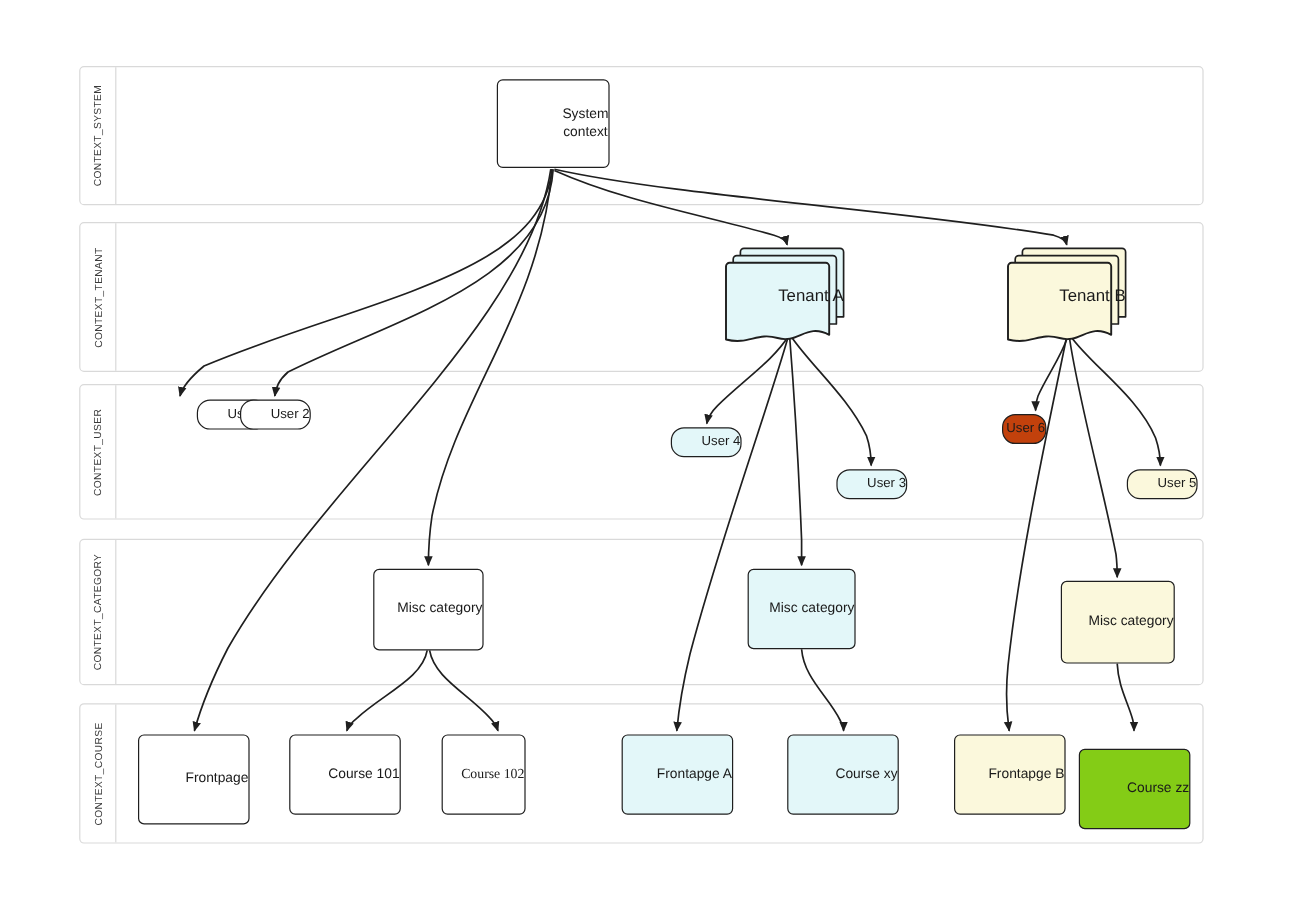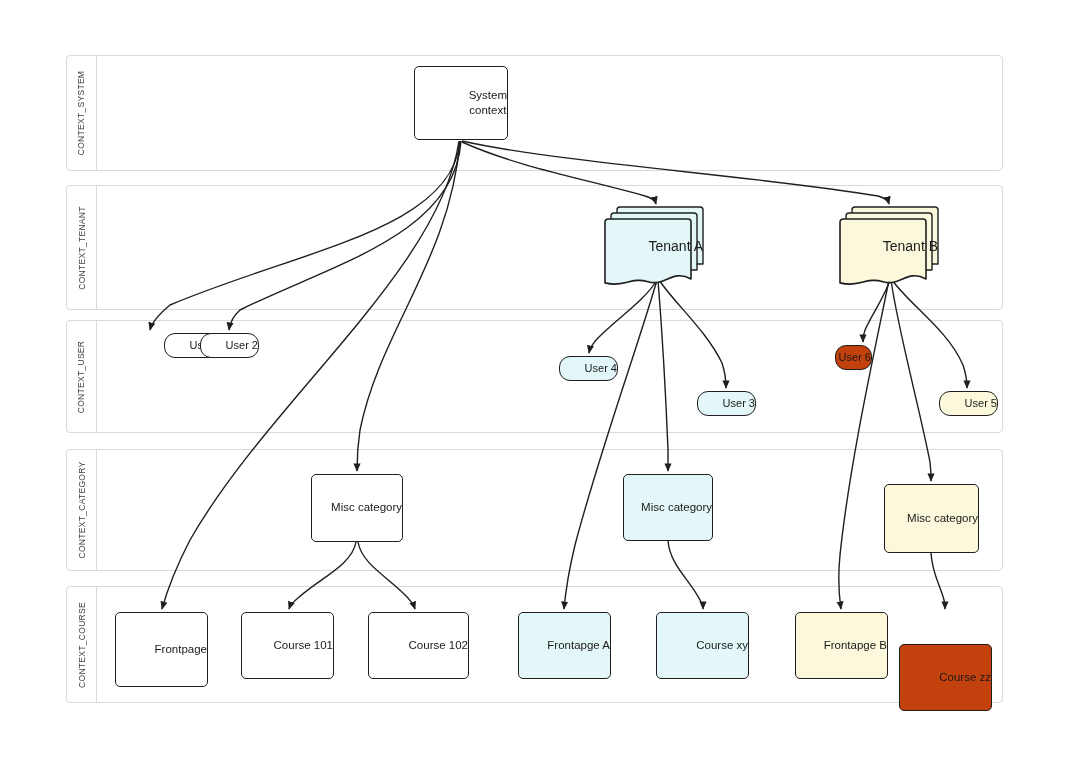--- a/index.html
+++ b/index.html
@@ -211,30 +211,30 @@
       </div>
       <div class="node node-rect" style="left: 884px; top: 484px; width: 95px; height: 69px; background: rgb(251, 248, 220);">
         <span>Misc category</span>
       </div>
       <div class="node node-rect" style="left: 115px; top: 612px; width: 93px; height: 75px; background: rgb(255, 255, 255);">
         <span>Frontpage</span>
       </div>
       <div class="node node-rect" style="left: 241px; top: 612px; width: 93px; height: 67px; background: rgb(255, 255, 255);">
         <span>Course 101</span>
       </div>
-      <div class="node node-rect" style="left: 368px; top: 612px; width: 101px; height: 67px; background: rgb(255, 255, 255);">
+      <div class="node node-rect" style="left: 368px; top: 612px; width: 70px; height: 67px; background: rgb(255, 255, 255); font-family: Liberation Serif, serif;">
         <span>Course 102</span>
       </div>
       <div class="node node-rect" style="left: 518px; top: 612px; width: 93px; height: 67px; background: rgb(227, 247, 249);">
         <span>Frontapge A</span>
       </div>
       <div class="node node-rect" style="left: 656px; top: 612px; width: 93px; height: 67px; background: rgb(227, 247, 249);">
         <span>Course xy</span>
       </div>
       <div class="node node-rect" style="left: 795px; top: 612px; width: 93px; height: 67px; background: rgb(251, 248, 220); padding-left: 20px;">
         <span>Frontapge B</span>
       </div>
-      <div class="node node-rect" style="left: 899px; top: 644px; width: 93px; height: 67px; background: #c2410c;">
+      <div class="node node-rect" style="left: 899px; top: 624px; width: 93px; height: 67px; background: #84cc16;">
         <span>Course zz</span>
       </div>
     </div>
 
 </div>
 
 </body></html>

